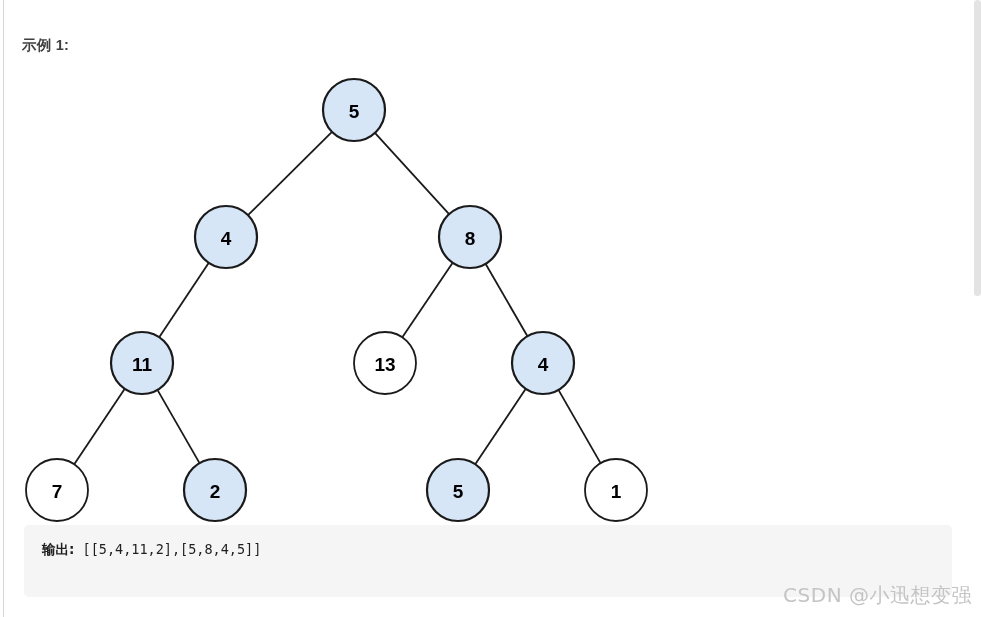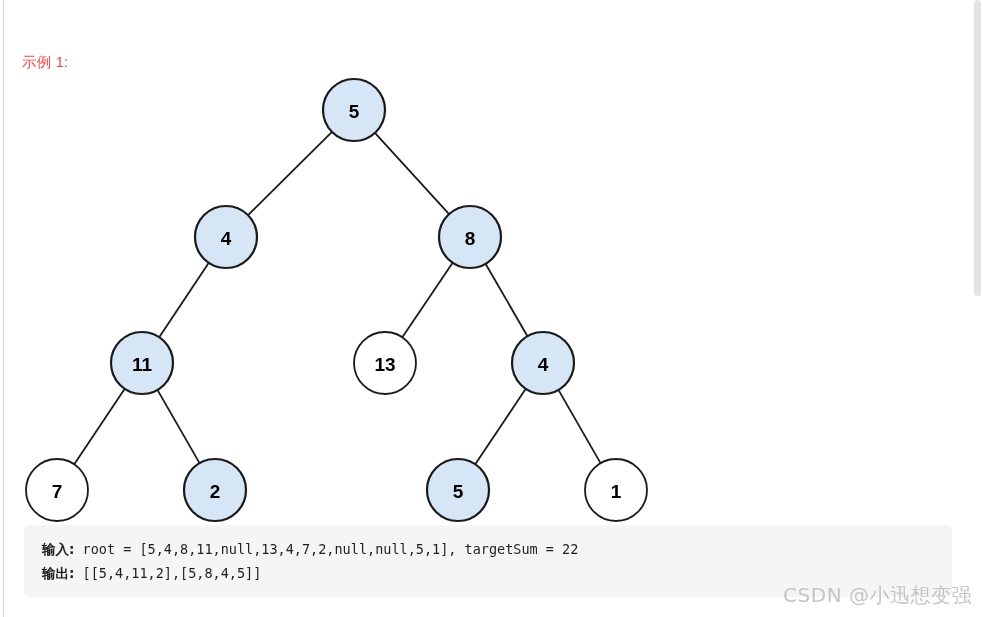--- a/index.html
+++ b/index.html
@@ -44,24 +44,24 @@
     right: 1px;
     top: 0;
     width: 7px;
     height: 296px;
     background: #e3e3e3;
     border-radius: 4px;
   }
   .example-heading {
     position: absolute;
     left: 22px;
-    top: 53px;
+    top: 36px;
     font-size: 14.5px;
-    font-weight: normal;
-    color: #ef4444;
+    font-weight: bold;
+    color: #404040;
     letter-spacing: 0.2px;
     white-space: nowrap;
   }
   .tree-figure {
     position: absolute;
     left: 0;
     top: 64px;
     width: 700px;
     height: 470px;
   }
@@ -169,19 +169,18 @@
           <text x="458" y="427" class="node-label">5</text>
         </g>
         <g>
           <circle cx="616" cy="426" r="31" fill="#ffffff" stroke="#1a1a1a" stroke-width="1.8"></circle>
           <text x="616" y="427" class="node-label">1</text>
         </g>
       </g>
   </svg>
 
   <div class="code-block">
-    <div class="code-line"><span class="cn-label">输入:</span><span> root = [5,4,8,11,null,13,4,7,2,null,null,5,1], targetSum = 22</span></div>
     <div class="code-line"><span class="cn-label">输出:</span><span> [[5,4,11,2],[5,8,4,5]]</span></div>
   </div>
 
   <div class="watermark">CSDN @小迅想变强</div>
 
 </div>
 
 </body></html>

